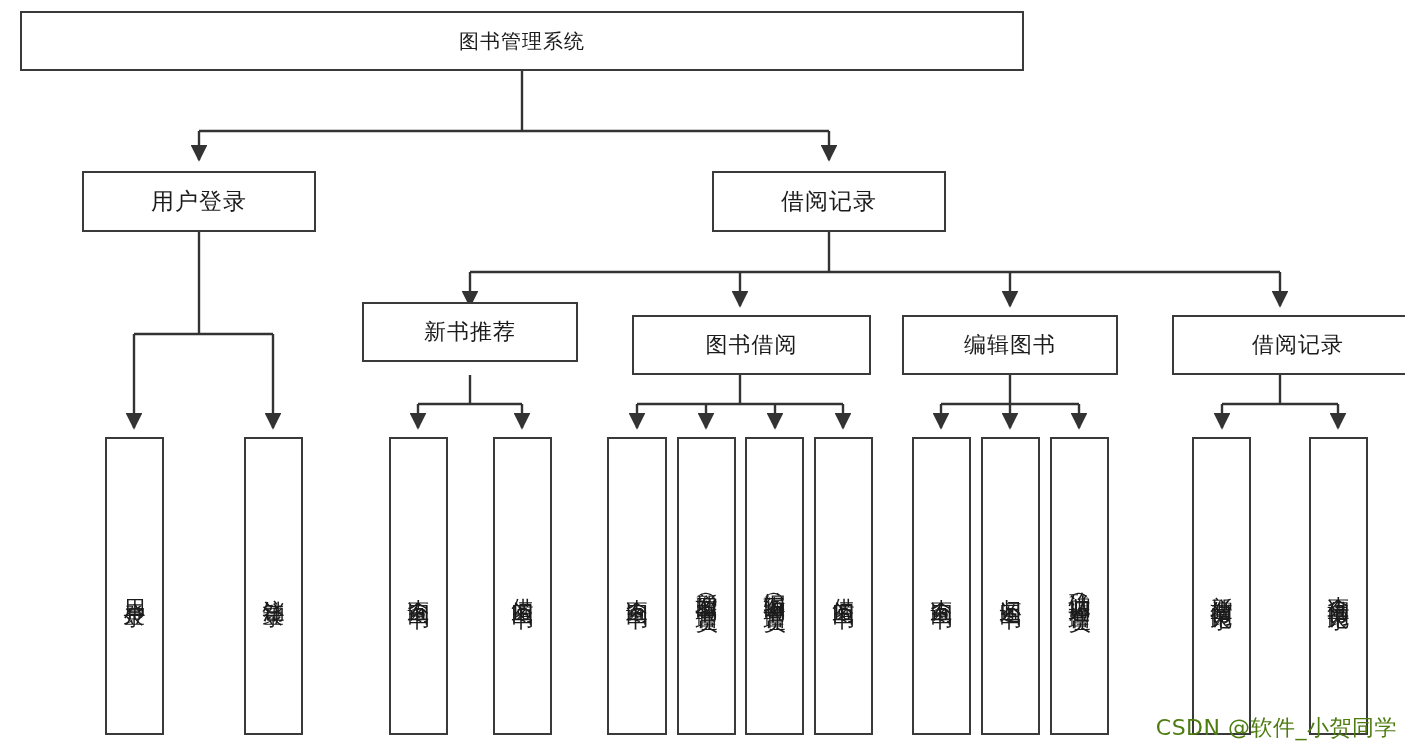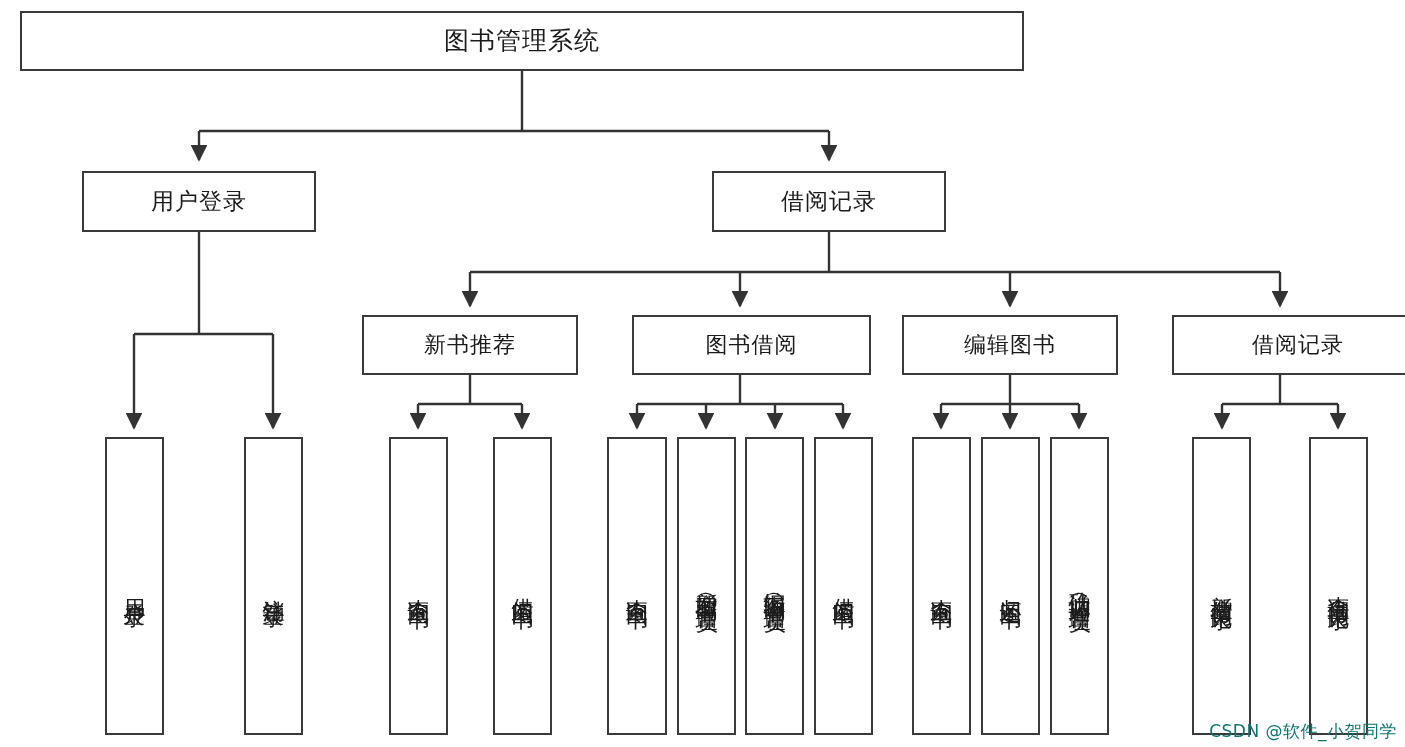--- a/index.html
+++ b/index.html
@@ -33,43 +33,43 @@
     align-items: center;
     justify-content: center;
     z-index: 2;
   }
   .node .label {
     color: #1b1b1b;
     letter-spacing: 1px;
     white-space: nowrap;
     line-height: 1.12;
   }
-  .node-root .label { font-size: 25px; }
+  .node-root .label { font-size: 20px; }
   .node-l2 .label  { font-size: 23px; }
   .node-l3 .label  { font-size: 22px; }
 
   .node-leaf {
     border-width: 2px;
   }
   .node-leaf .label {
     font-size: 22px;
     writing-mode: vertical-rl;
     text-orientation: upright;
     letter-spacing: 3px;
     line-height: 1.0;
     max-height: 100%;
     white-space: nowrap;
     padding-top: 2px;
   }
   .watermark {
     position: absolute;
     right: 8px;
     bottom: 4px;
-    font-size: 17px;
-    color: #0f766e;
+    font-size: 22px;
+    color: #4d7c0f;
     letter-spacing: 0.5px;
     z-index: 5;
     white-space: nowrap;
   }
 </style>
 </head>
 <body>
 
 <div id="diagram-root">
 
@@ -127,21 +127,21 @@
     <span class="label">图书管理系统</span>
   </div>
 
   <div class="node node-l2" style="left:82px; top:171px; width:234px; height:61px;">
     <span class="label">用户登录</span>
   </div>
   <div class="node node-l2" style="left:712px; top:171px; width:234px; height:61px;">
     <span class="label">借阅记录</span>
   </div>
 
-  <div class="node node-l3" style="left:362px; top:315px; width:216px; height:60px;">
+  <div class="node node-l3" style="left:362px; top:302px; width:216px; height:60px;">
     <span class="label">新书推荐</span>
   </div>
   <div class="node node-l3" style="left:632px; top:315px; width:239px; height:60px;">
     <span class="label">图书借阅</span>
   </div>
   <div class="node node-l3" style="left:902px; top:315px; width:216px; height:60px;">
     <span class="label">编辑图书</span>
   </div>
   <div class="node node-l3" style="left:1172px; top:315px; width:252px; height:60px;">
     <span class="label">借阅记录</span>

